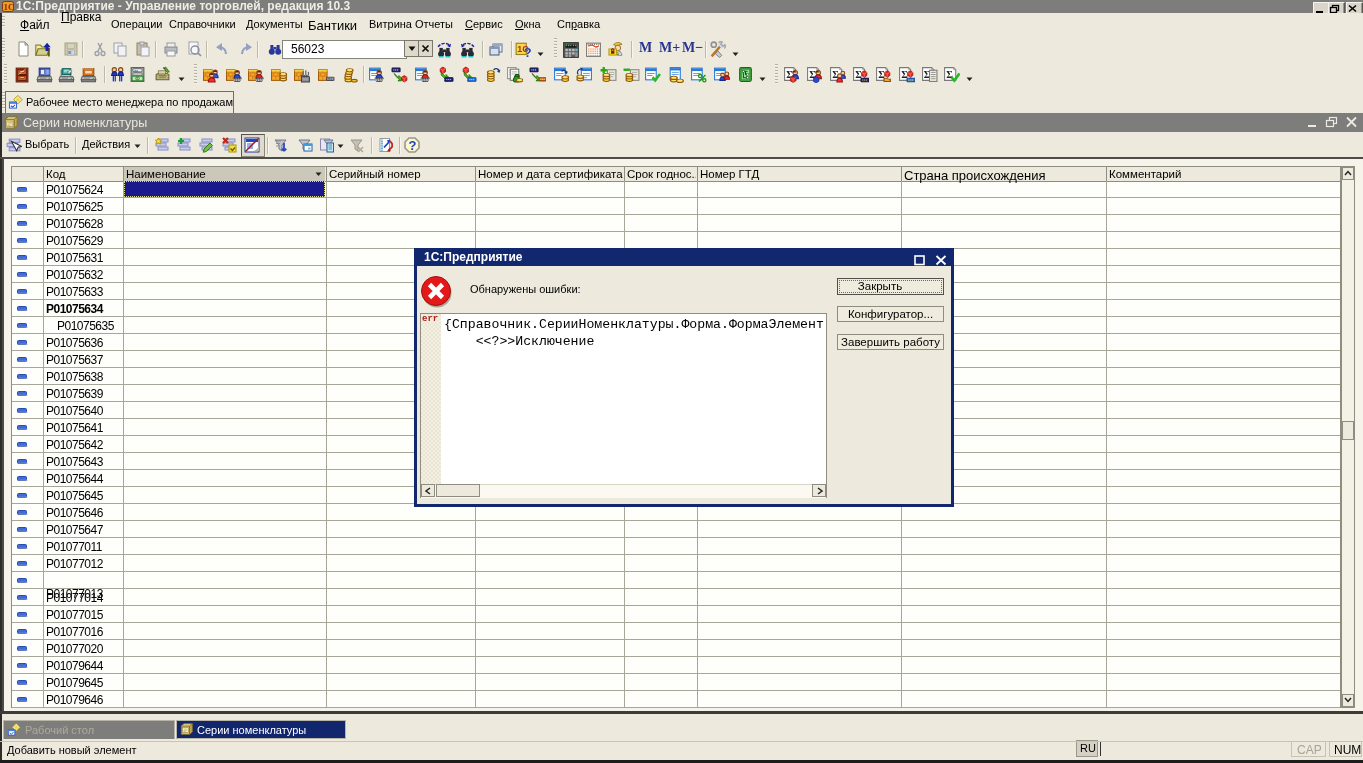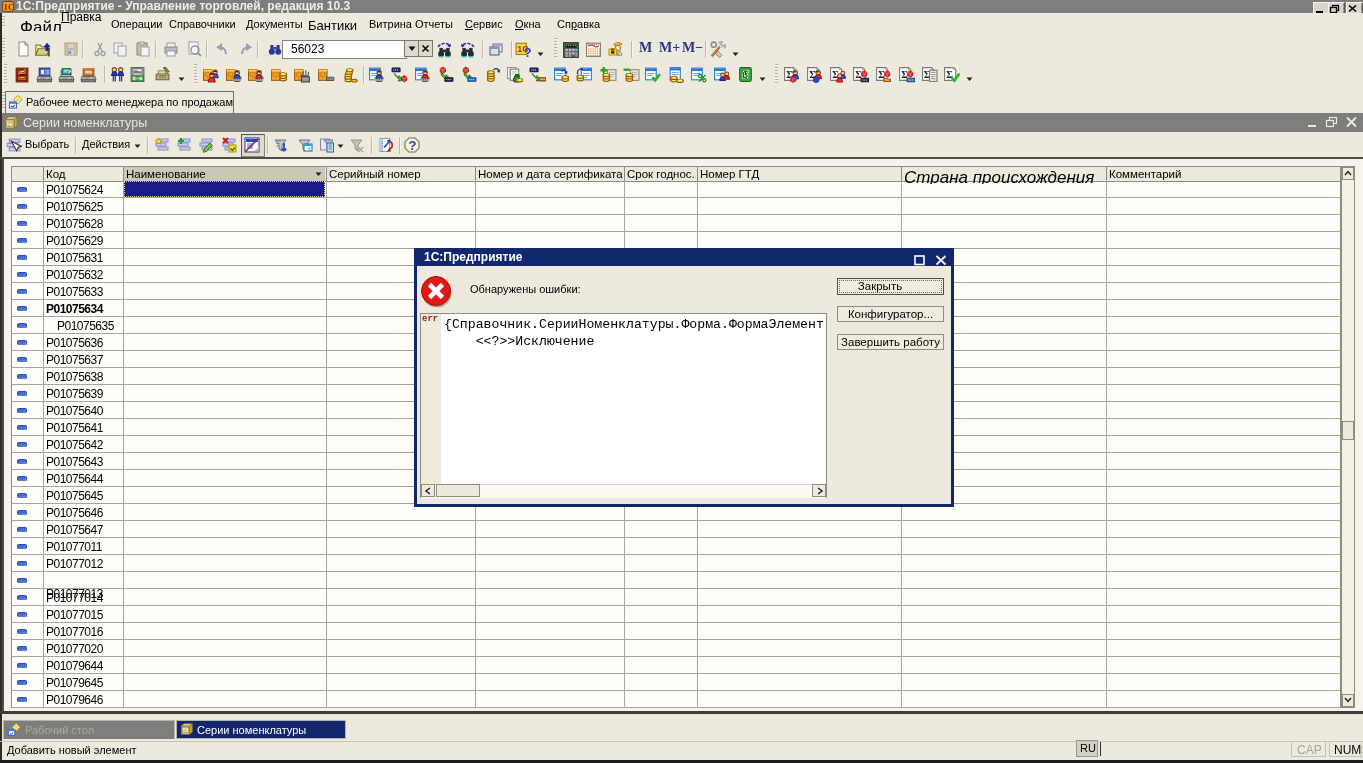--- a/index.html
+++ b/index.html
@@ -18,21 +18,21 @@
 <svg class="a" style="left:1328px;top:3px" width="14" height="11" viewBox="0 0 14 11">
     <rect x="4.5" y="2.5" width="6" height="5" fill="none" stroke="#000" stroke-width="1.3"></rect>
     <rect x="2.5" y="4.5" width="6" height="5" fill="#D9D5C9" stroke="#000" stroke-width="1.3"></rect>
   </svg>
 <div class="a btn3d" style="left:1346px;top:2px;width:15px;height:13px;"></div>
 <svg class="a" style="left:1346px;top:3px" width="14" height="11" viewBox="0 0 14 11">
     <path d="M3 2.5l7 6M10 2.5l-7 6" stroke="#000" stroke-width="1.6"></path>
   </svg>
 <div class="a" style="left:0px;top:13px;width:1363px;height:18px;background:#EDE9DC;"></div>
 <div class="a" style="left:2px;top:16px;width:3px;height:12px;background:repeating-linear-gradient(180deg,#b4b0a4 0,#b4b0a4 1px,#f4f2ea 1px,#f4f2ea 2px,#ece9dc 2px,#ece9dc 3px);"></div>
-<div class="a" style="left:20px;top:18px;white-space:pre;font-size:17px;"><span style="text-decoration:underline">Ф</span>айл</div>
+<div class="a" style="left:20px;top:18px;white-space:pre;font-size:12px;"><span style="text-decoration:underline">Ф</span>айл</div>
 <div class="a" style="left:61px;top:10px;white-space:pre;font-size:12px;"><span style="text-decoration:underline">П</span>равка</div>
 <div class="a" style="left:111px;top:18px;white-space:pre;font-size:11px;">Операции</div>
 <div class="a" style="left:169px;top:18px;white-space:pre;font-size:11px;">Справочники</div>
 <div class="a" style="left:246px;top:18px;white-space:pre;font-size:11px;">Документы</div>
 <div class="a" style="left:308px;top:18px;white-space:pre;font-size:13px;">Бантики</div>
 <div class="a" style="left:369px;top:18px;white-space:pre;font-size:11px;">Витрина</div>
 <div class="a" style="left:415px;top:18px;white-space:pre;font-size:11px;">Отчеты</div>
 <div class="a" style="left:465px;top:18px;white-space:pre;font-size:11px;"><span style="text-decoration:underline">С</span>ервис</div>
 <div class="a" style="left:515px;top:18px;white-space:pre;font-size:11px;"><span style="text-decoration:underline">О</span>кна</div>
 <div class="a" style="left:557px;top:18px;white-space:pre;font-size:11px;">Сп<span style="text-decoration:underline">р</span>авка</div>
@@ -768,21 +768,21 @@
 <div class="a" style="left:0px;top:711px;width:1363px;height:3px;background:#3E3C38;"></div>
 <div class="a" style="left:11px;top:166px;width:1330px;height:542px;background:#FEFEFA;border:1px solid #8F8C80;box-sizing:border-box;"></div>
 <div class="a" style="left:12px;top:167px;width:1328px;height:14px;background:#EDE9DC;border-bottom:1px solid #8F8C80;box-sizing:content-box;"></div>
 <div class="a" style="left:123px;top:167px;width:202px;height:14px;background:#CBC7B9;"></div>
 <div class="a" style="left:46px;top:168px;width:76px;height:12px;font-size:11.5px;overflow:hidden;white-space:pre;">Код</div>
 <div class="a" style="left:126px;top:168px;width:199px;height:12px;font-size:11.5px;overflow:hidden;white-space:pre;">Наименование</div>
 <div class="a" style="left:329px;top:168px;width:145px;height:12px;font-size:11.5px;overflow:hidden;white-space:pre;">Серийный номер</div>
 <div class="a" style="left:478px;top:168px;width:145px;height:12px;font-size:11.5px;overflow:hidden;white-space:pre;">Номер и дата сертификата</div>
 <div class="a" style="left:627px;top:168px;width:69px;height:12px;font-size:11.5px;overflow:hidden;white-space:pre;">Срок годнос...</div>
 <div class="a" style="left:700px;top:168px;width:200px;height:12px;font-size:11.5px;overflow:hidden;white-space:pre;">Номер ГТД</div>
-<div class="a" style="left:904px;top:168px;width:201px;height:16px;font-size:17px;overflow:hidden;white-space:pre;font-style:italic;">Страна происхождения</div>
+<div class="a" style="left:904px;top:168px;width:201px;height:16px;font-size:13px;overflow:hidden;white-space:pre;">Страна происхождения</div>
 <div class="a" style="left:1109px;top:168px;width:231px;height:12px;font-size:11.5px;overflow:hidden;white-space:pre;">Комментарий</div>
 <svg class="a" style="left:315px;top:172px" width="7" height="5" viewBox="0 0 7 5">
     <path d="M0.5 0.5h6L3.5 4z" fill="#222"></path>
   </svg>
 <div class="a" style="left:43px;top:167px;width:1px;height:540px;background:#A8A698;"></div>
 <div class="a" style="left:123px;top:167px;width:1px;height:540px;background:#A8A698;"></div>
 <div class="a" style="left:326px;top:167px;width:1px;height:540px;background:#A8A698;"></div>
 <div class="a" style="left:475px;top:167px;width:1px;height:540px;background:#A8A698;"></div>
 <div class="a" style="left:624px;top:167px;width:1px;height:540px;background:#A8A698;"></div>
 <div class="a" style="left:697px;top:167px;width:1px;height:540px;background:#A8A698;"></div>

